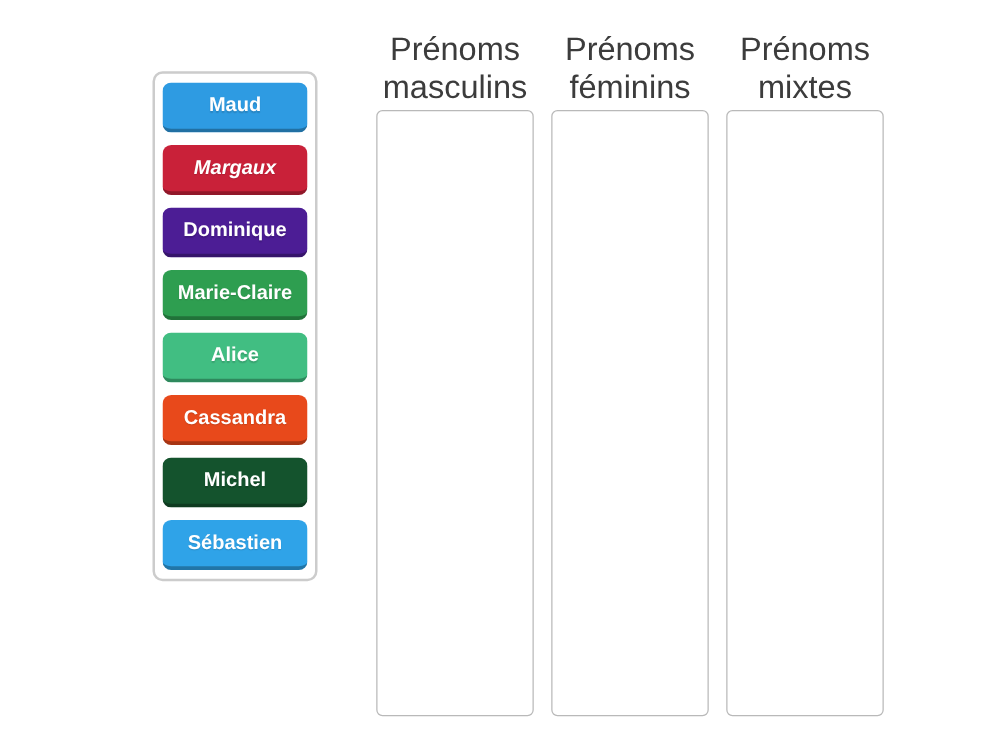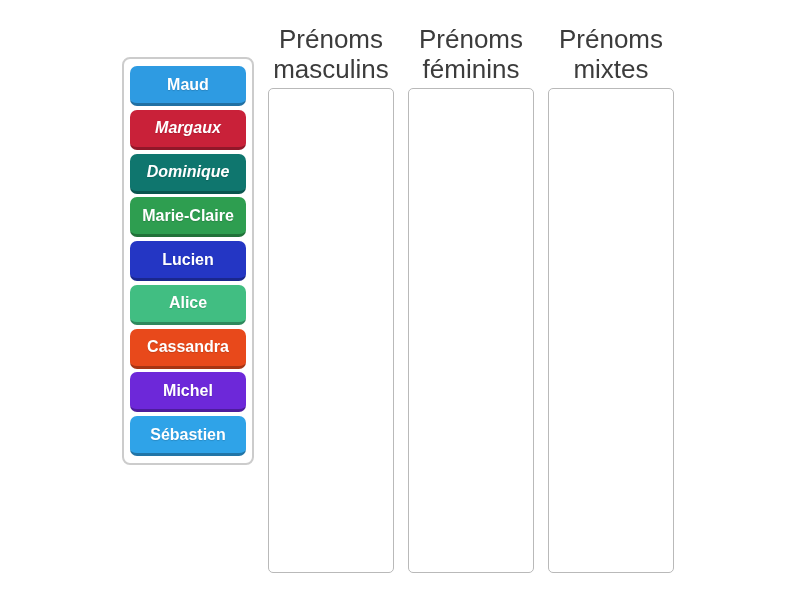--- a/index.html
+++ b/index.html
@@ -14,45 +14,44 @@
     padding:7px;display:flex;flex-direction:column;justify-content:space-between;align-items:center;
   }
   .chip{
     width:116px;height:40px;box-sizing:border-box;border-radius:7px;
     display:flex;align-items:center;justify-content:center;
     color:#fff;font-weight:700;font-size:16px;line-height:1;
     border-bottom:3px solid rgba(0,0,0,.28);cursor:grab;user-select:none;
     text-shadow:0 1px 1px rgba(0,0,0,.15);
   }
   
-  .col{position:absolute;top:24px;width:126px;}
+  .col{position:absolute;top:24px;width:126px;margin-left:33px;}
   .col:nth-child(1){left:268px;}
   .col:nth-child(2){left:408px;}
   .col:nth-child(3){left:548px;}
   .col-header{
     text-align:center;font-size:26px;line-height:30px;color:#3c3c3c;
     height:60px;margin-bottom:4px;white-space:nowrap;
   }
   .col-box{
     height:485px;box-sizing:border-box;border:1px solid #b9b9b9;border-radius:5px;background:#fff;
   }
 </style>
 </head>
 <body>
 
 <div class="stage">
   <div class="tray" id="tray">
       <div class="chip" style="background: rgb(46, 155, 226);">Maud</div>
       <div class="chip" style="background: rgb(201, 33, 57); font-style: italic;">Margaux</div>
-      <div class="chip" style="background: #0f766e; font-style: italic;">Dominique</div>
+      <div class="chip" style="background: #4c1d95;">Dominique</div>
       <div class="chip" style="background: rgb(46, 158, 80);">Marie-Claire</div>
-      <div class="chip" style="background: rgb(36, 54, 196);">Lucien</div>
       <div class="chip" style="background: rgb(65, 190, 130);">Alice</div>
       <div class="chip" style="background: rgb(232, 73, 27);">Cassandra</div>
-      <div class="chip" style="background: #6d28d9;">Michel</div>
+      <div class="chip" style="background: #14532d;">Michel</div>
       <div class="chip" style="background: rgb(47, 163, 232);">Sébastien</div>
     </div>
   <div id="columns">
       <div class="col">
         <div class="col-header">
           <div>Prénoms</div>
           <div>masculins</div>
         </div>
         <div class="col-box"></div>
       </div>

